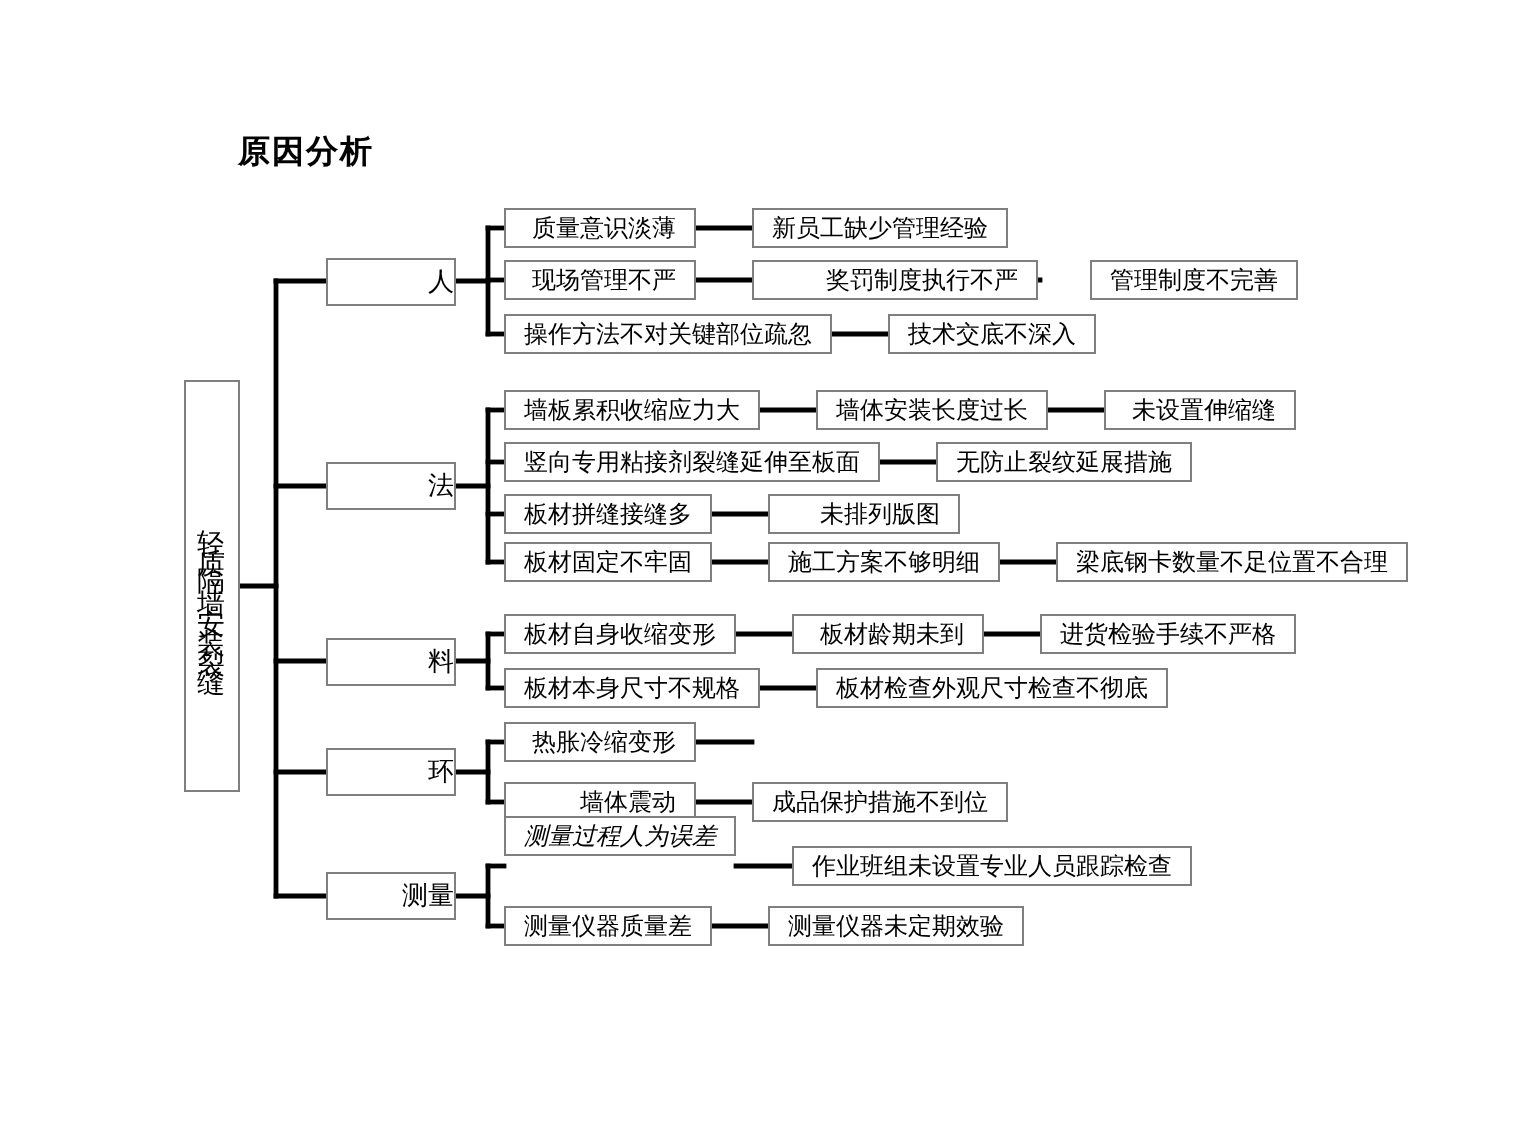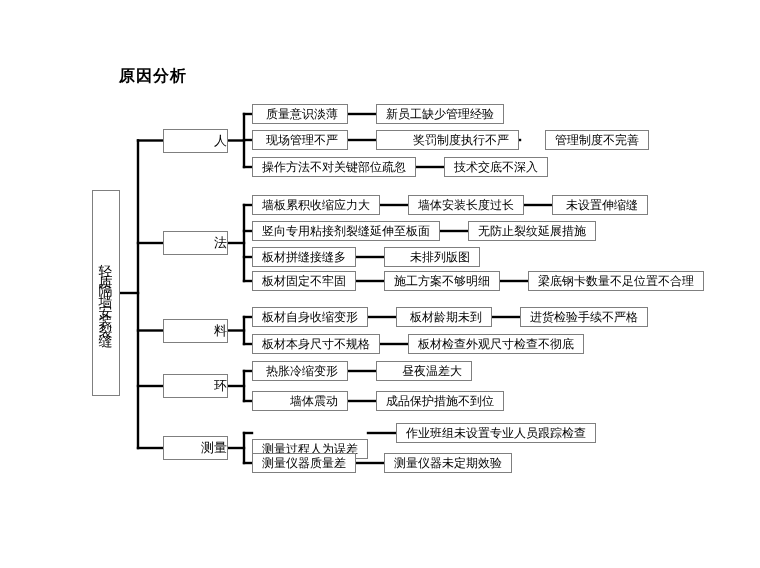--- a/index.html
+++ b/index.html
@@ -109,21 +109,20 @@
     <div class="leaf" style="border-color: rgb(127, 127, 127); left: 384px; top: 271px;">施工方案不够明细</div>
     <div class="leaf" style="border-color: rgb(127, 127, 127); left: 528px; top: 271px;">梁底钢卡数量不足位置不合理</div>
     <div class="cat" style="border-color: rgb(127, 127, 127); left: 163px; top: 318.5px; width: 65px; height: 24px;">料</div>
     <div class="leaf" style="border-color: rgb(127, 127, 127); left: 252px; top: 307px;">板材自身收缩变形</div>
     <div class="leaf" style="border-color: rgb(127, 127, 127); left: 396px; top: 307px;">板材龄期未到</div>
     <div class="leaf" style="border-color: rgb(127, 127, 127); left: 520px; top: 307px;">进货检验手续不严格</div>
     <div class="leaf" style="border-color: rgb(127, 127, 127); left: 252px; top: 334px;">板材本身尺寸不规格</div>
     <div class="leaf" style="border-color: rgb(127, 127, 127); left: 408px; top: 334px;">板材检查外观尺寸检查不彻底</div>
     <div class="cat" style="border-color: rgb(127, 127, 127); left: 163px; top: 374px; width: 65px; height: 24px;">环</div>
     <div class="leaf" style="border-color: rgb(127, 127, 127); left: 252px; top: 361px;">热胀冷缩变形</div>
-    <div class="leaf" style="border-color: rgb(127, 127, 127); left: 376px; top: 361px;">昼夜温差大</div>
     <div class="leaf" style="border-color: rgb(127, 127, 127); left: 252px; top: 391px;">墙体震动</div>
     <div class="leaf" style="border-color: rgb(127, 127, 127); left: 376px; top: 391px;">成品保护措施不到位</div>
     <div class="cat" style="border-color: rgb(127, 127, 127); left: 163px; top: 436px; width: 65px; height: 24px;">测量</div>
-    <div class="leaf" style="border-color: rgb(127, 127, 127); left: 252px; top: 439px;">测量过程人为误差</div>
+    <div class="leaf" style="border-color: rgb(127, 127, 127); left: 252px; top: 408px; font-style: italic;">测量过程人为误差</div>
     <div class="leaf" style="border-color: rgb(127, 127, 127); left: 396px; top: 423px;">作业班组未设置专业人员跟踪检查</div>
     <div class="leaf" style="border-color: rgb(127, 127, 127); left: 252px; top: 453px;">测量仪器质量差</div>
     <div class="leaf" style="border-color: rgb(127, 127, 127); left: 384px; top: 453px;">测量仪器未定期效验</div>
   </div>
 
 </body></html>

